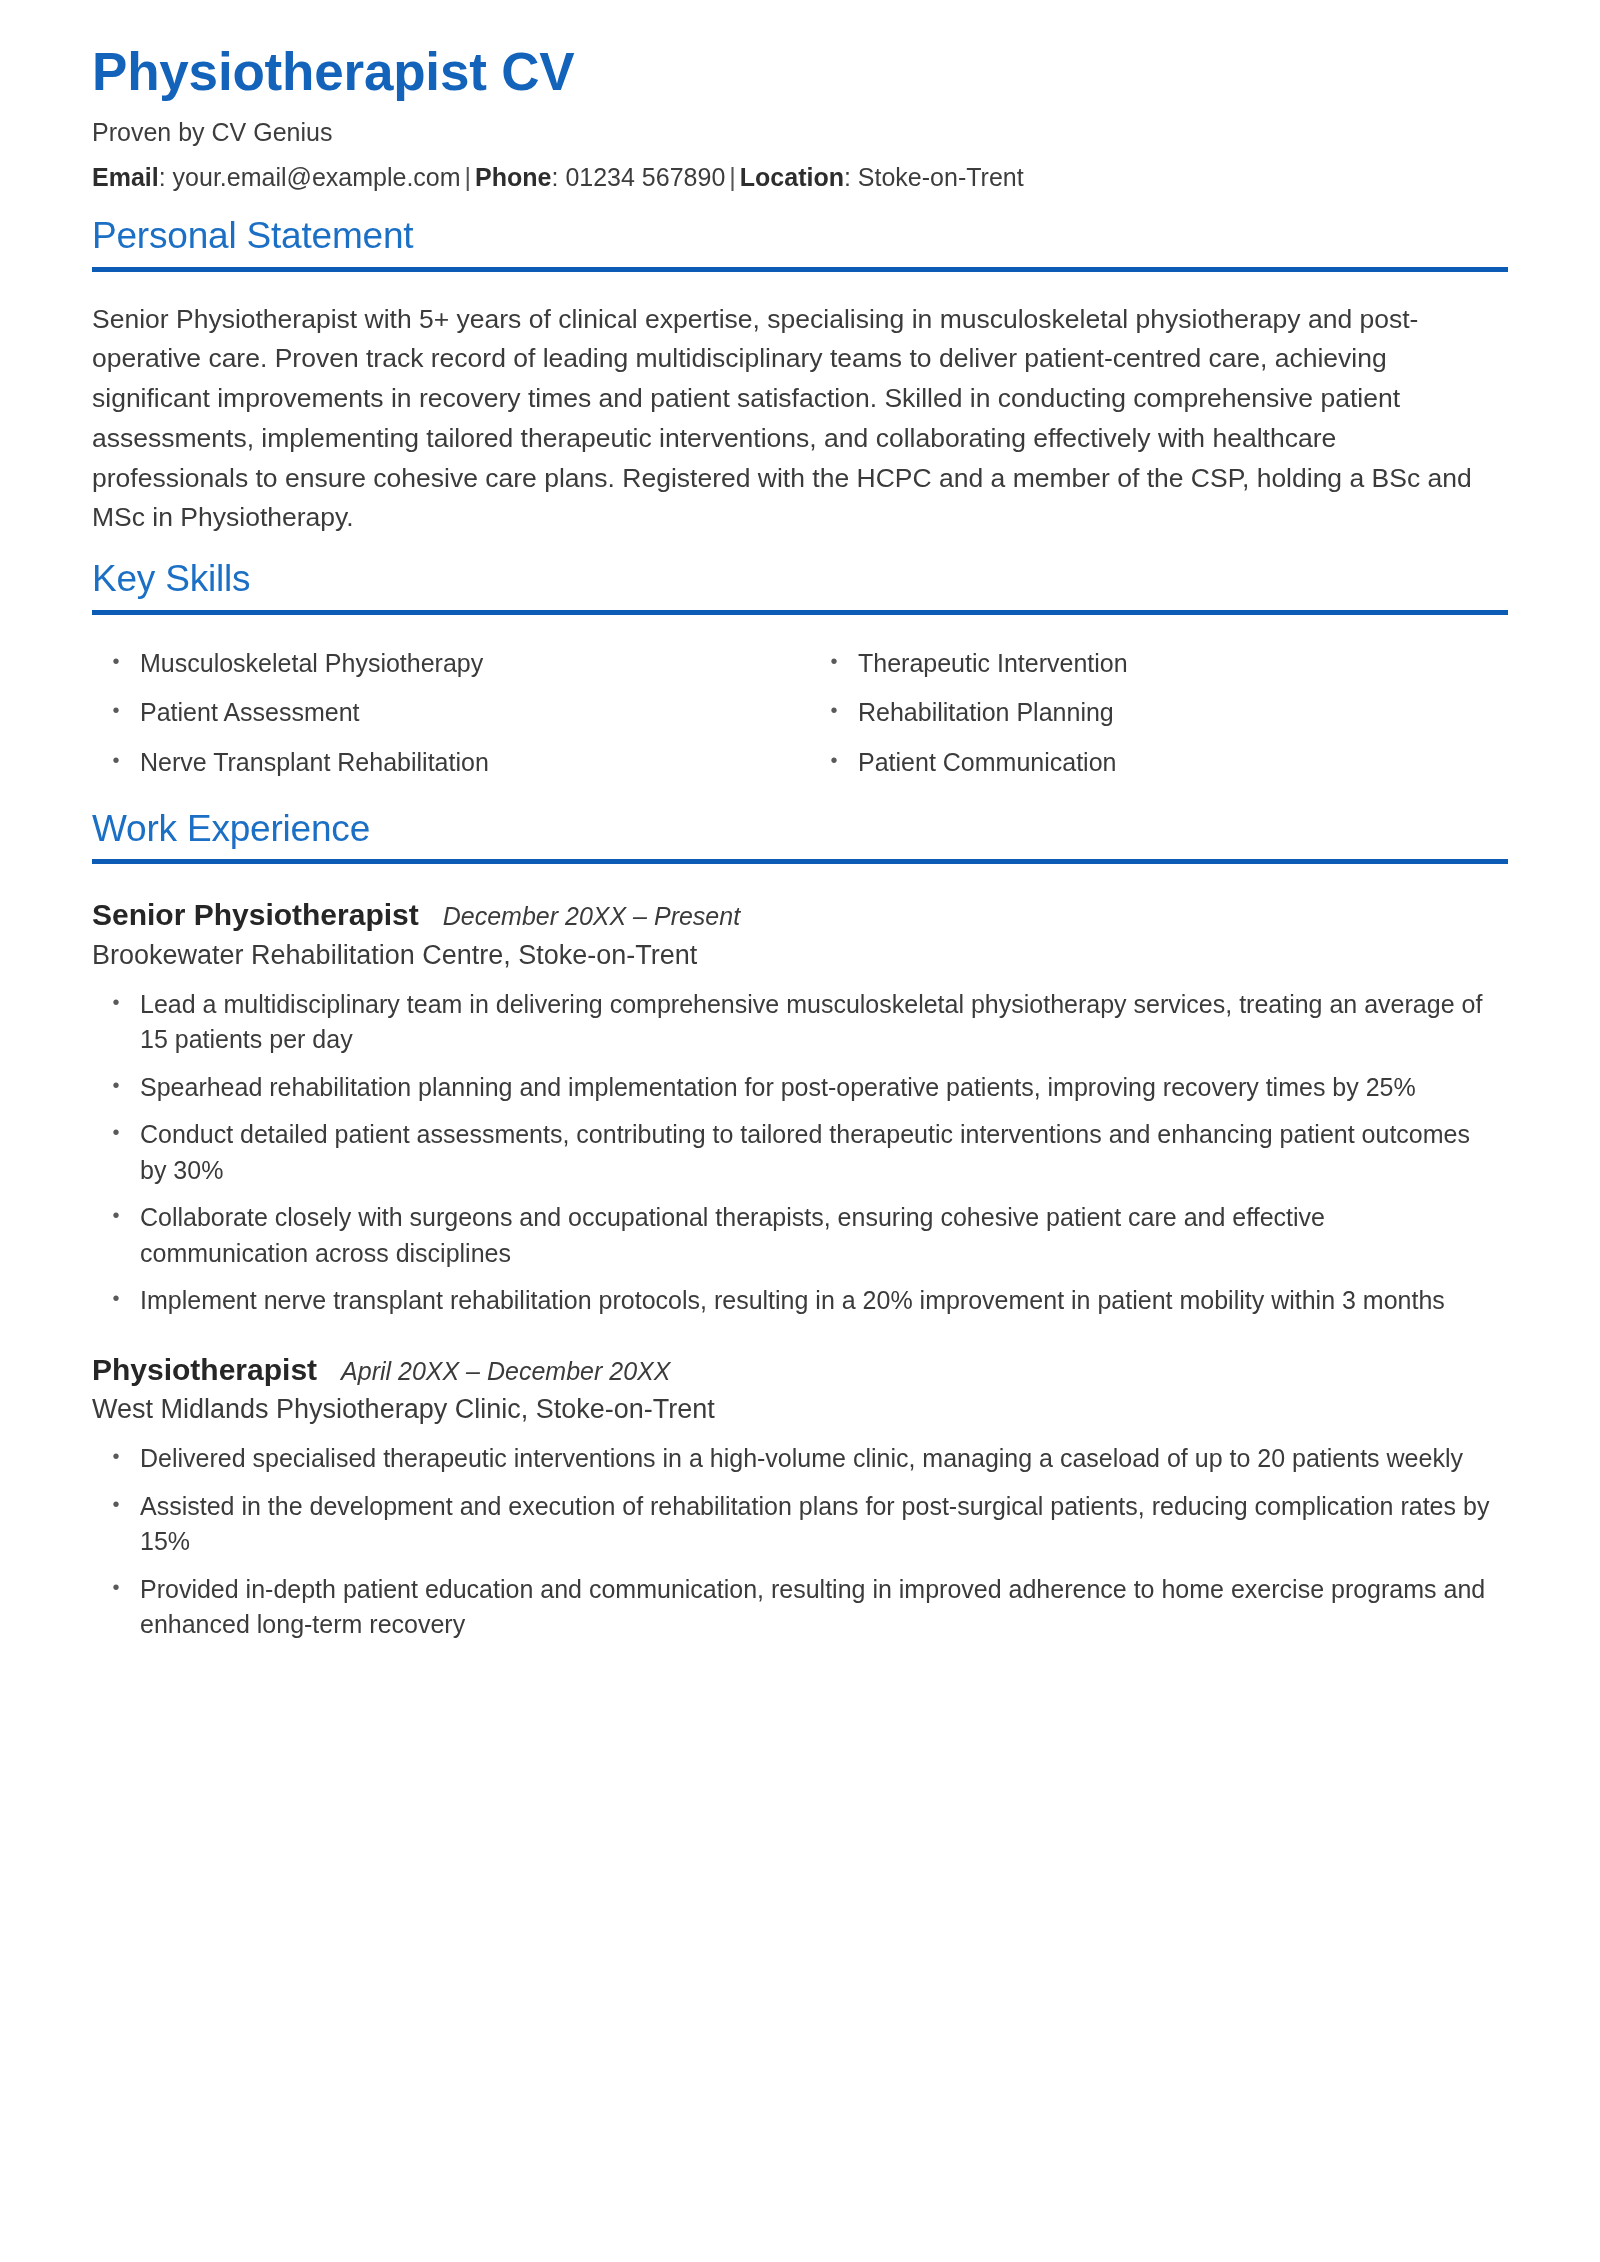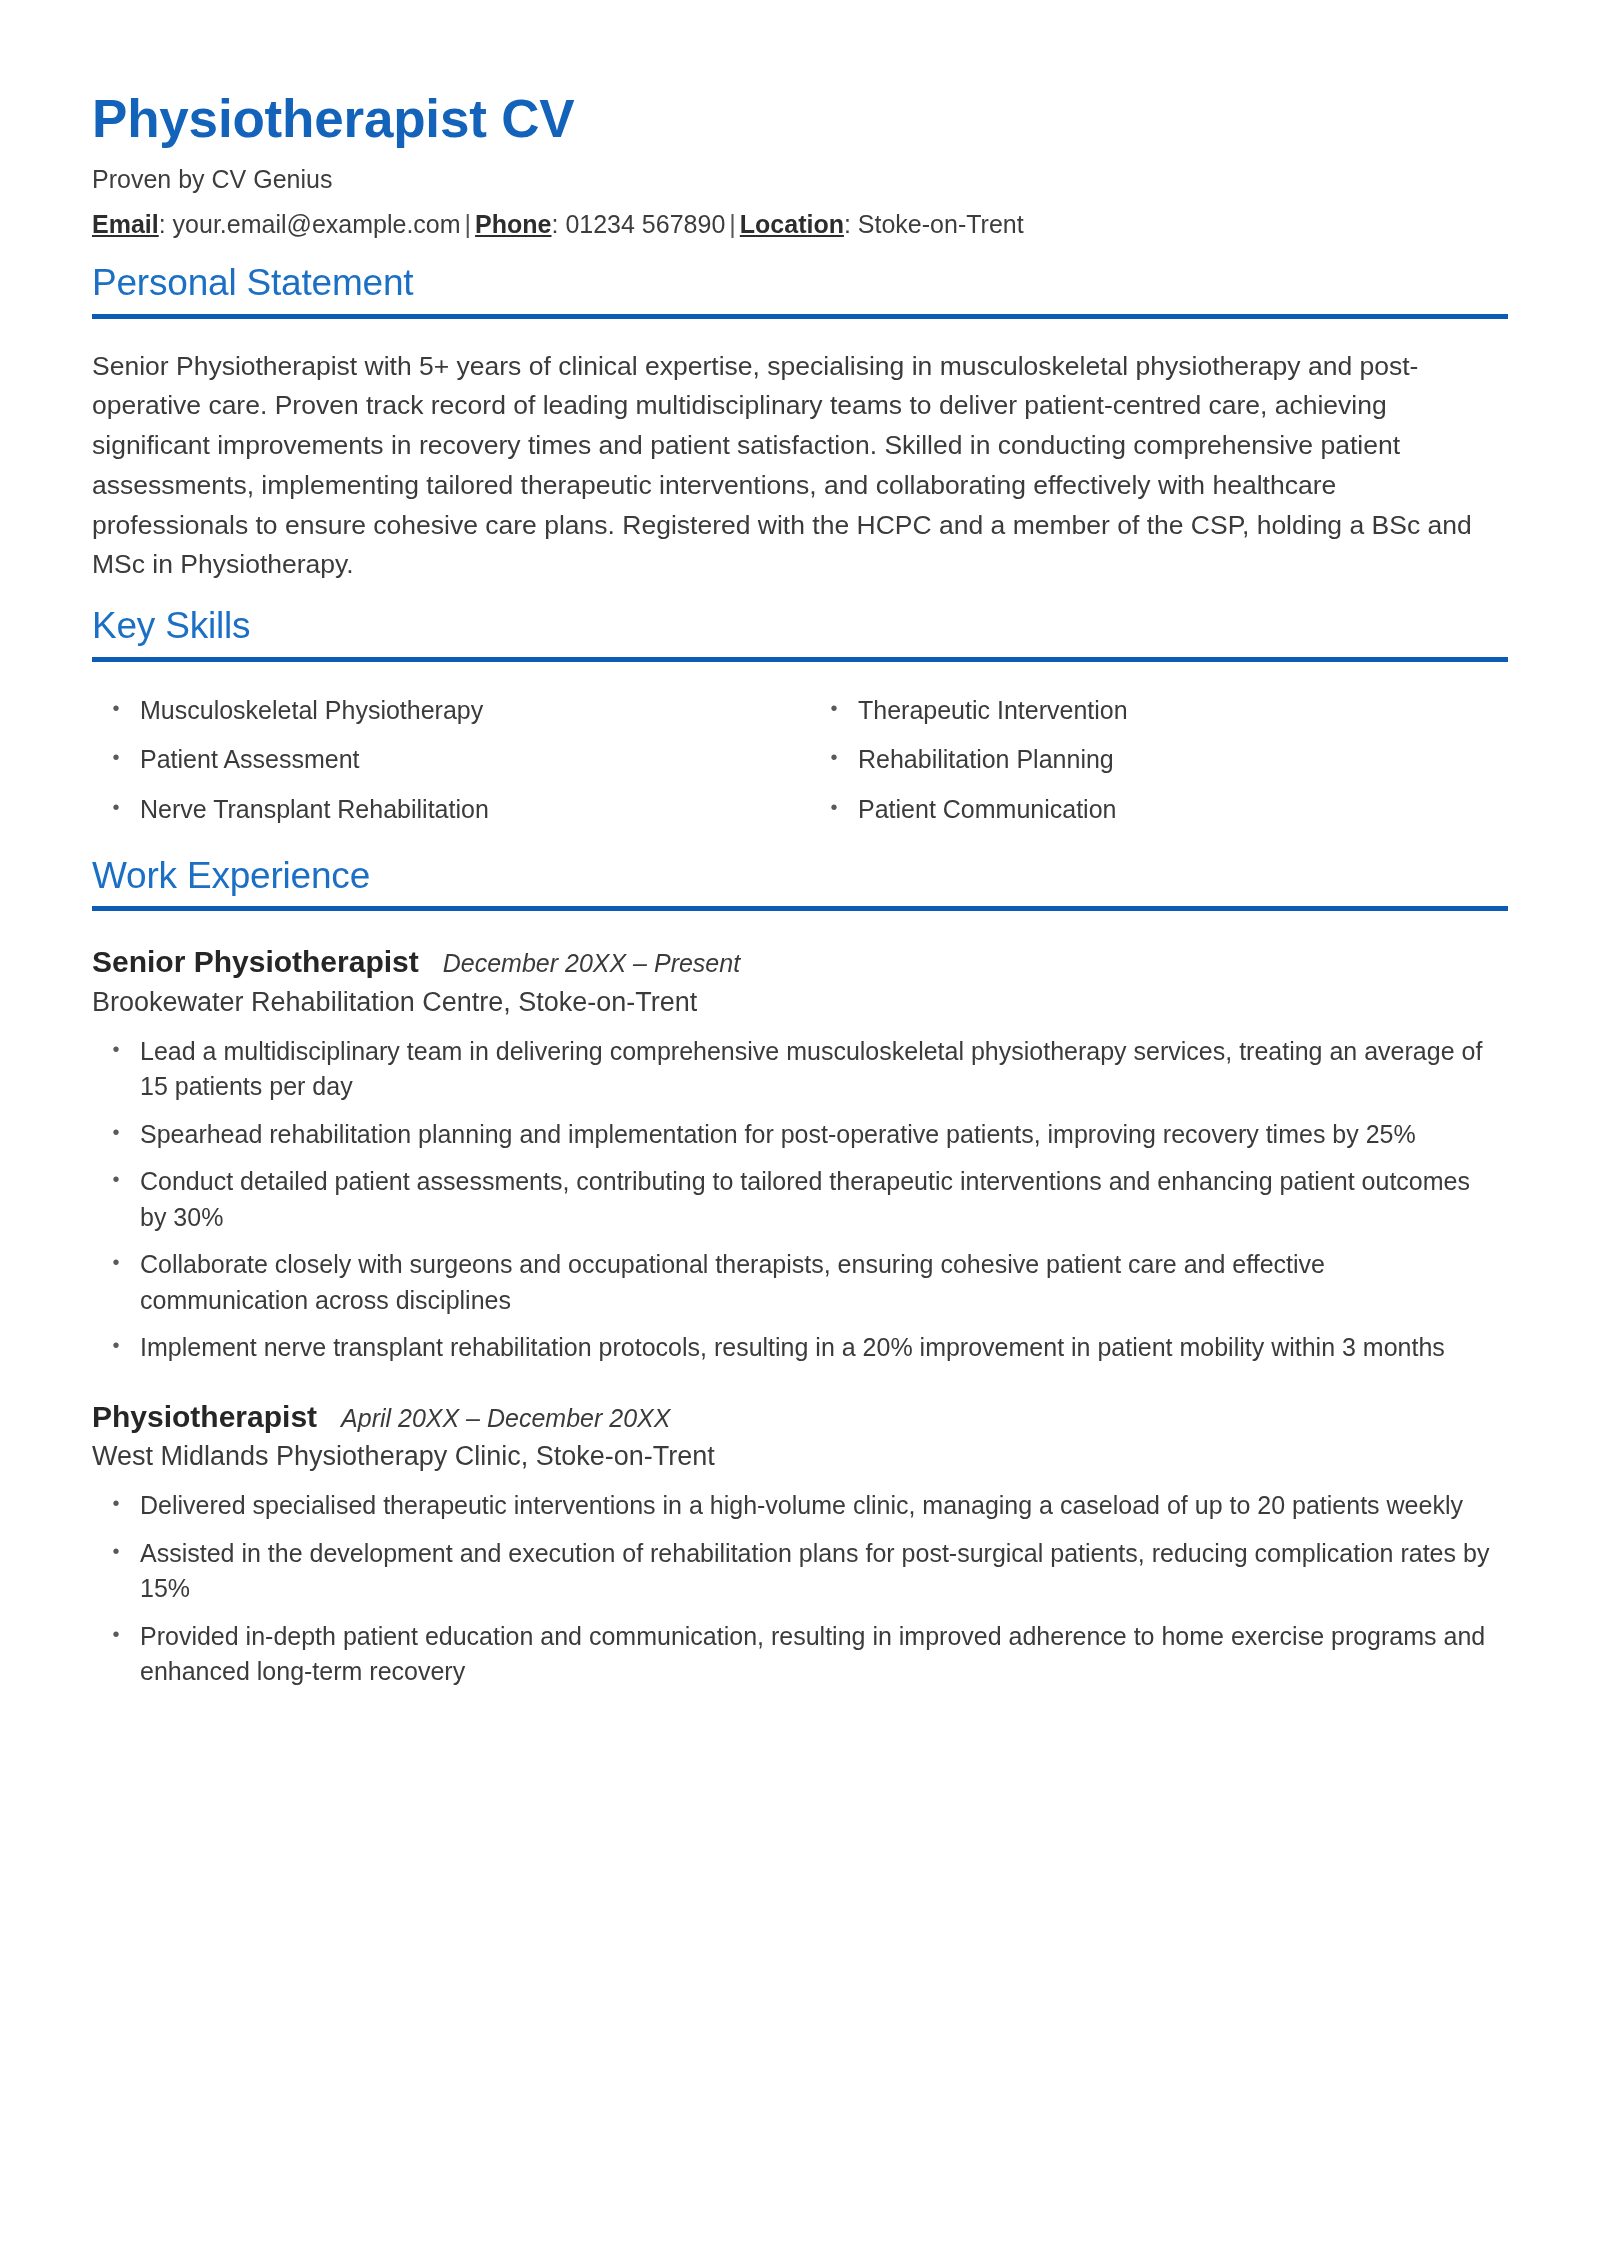--- a/index.html
+++ b/index.html
@@ -12,21 +12,21 @@
     min-height: 2262px;
     font-family: "Liberation Sans", sans-serif;
     color: #3b3b3b;
     -webkit-font-smoothing: antialiased;
   }
 
   .page {
     width: 1600px;
     min-height: 2262px;
     box-sizing: border-box;
-    padding: 91px 92px 60px 92px;
+    padding: 44px 92px 60px 92px;
     background: #ffffff;
     position: relative;
   }
 
   
   .cv-title {
     font-size: 53px;
     font-weight: bold;
     color: #1463ba;
     letter-spacing: -0.2px;
@@ -41,21 +41,20 @@
   }
   .contact-line {
     font-size: 25px;
     color: #3d3d3d;
     line-height: 1.35;
     margin: 0;
   }
   .contact-line .lbl {
     font-weight: bold;
     color: #2d2d2d;
-    text-decoration: underline;
   }
   .contact-line .sep {
     color: #555;
     padding: 0 4px;
   }
 
   
   .section {
     margin-top: 20px;
   }

